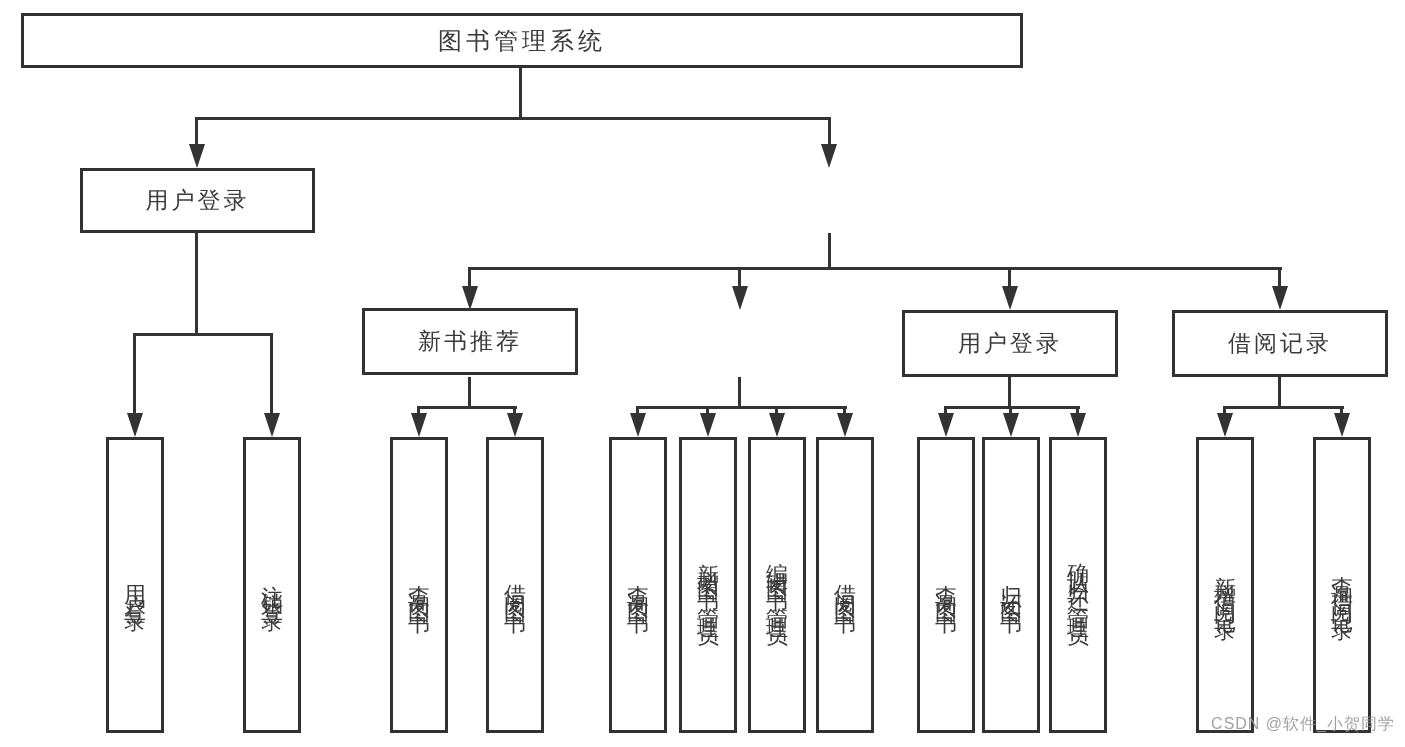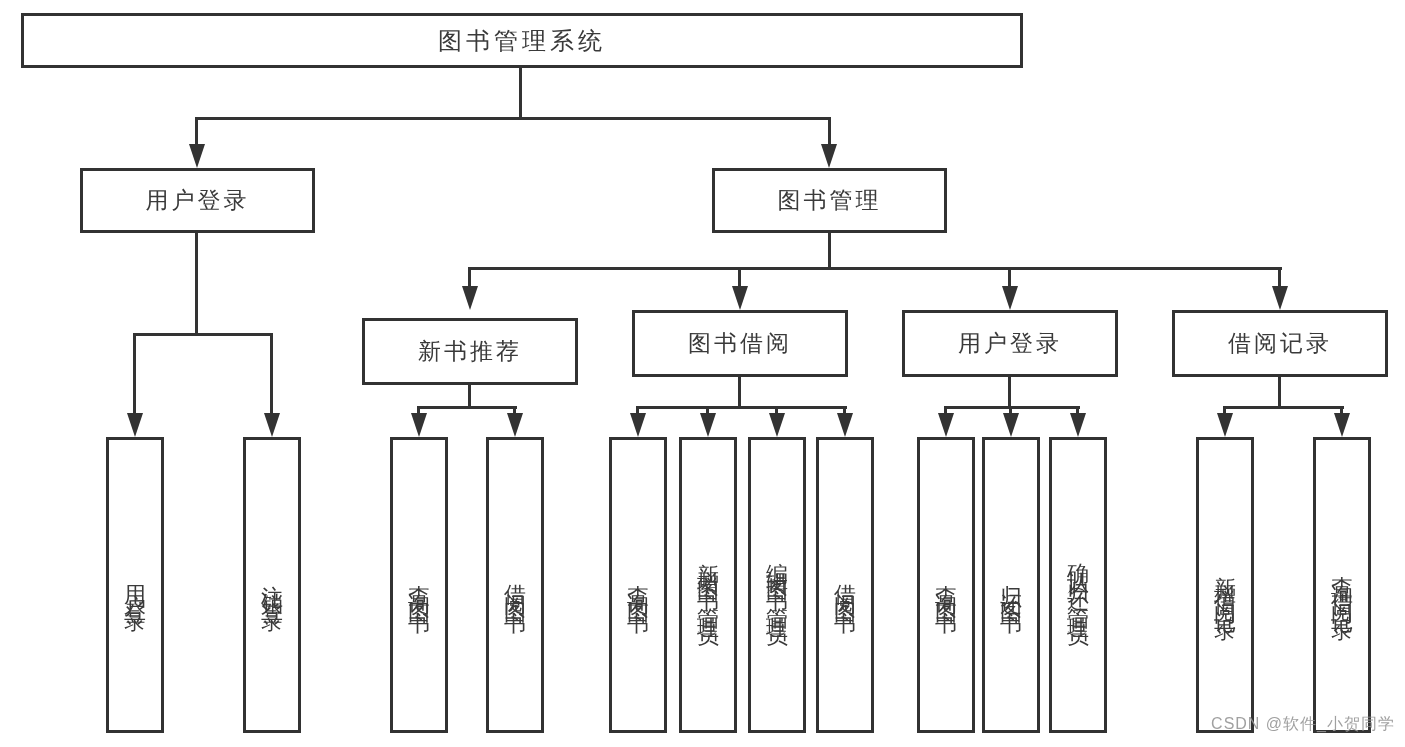--- a/index.html
+++ b/index.html
@@ -42,47 +42,41 @@
   <div class="vl" style="left:519px;top:68px;height:51px;"></div>
   <div class="hl" style="left:195px;top:117px;width:636px;"></div>
   <div class="vl" style="left:195px;top:117px;height:29px;"></div>
   <div class="ar" style="left:189px;top:144px;"></div>
   <div class="vl" style="left:828px;top:117px;height:29px;"></div>
   <div class="ar" style="left:821px;top:144px;"></div>
 
   <div class="node" style="left:80px;top:168px;width:235px;height:65px;">
     <span class="hlabel">用户登录</span>
   </div>
-  <div class="node" style="left:712px;top:168px;width:235px;height:65px;">
-    <span class="hlabel">图书管理</span>
-  </div>
 
   <div class="vl" style="left:195px;top:233px;height:103px;"></div>
   <div class="hl" style="left:133px;top:333px;width:140px;"></div>
   <div class="vl" style="left:133px;top:333px;height:82px;"></div>
   <div class="ar" style="left:127px;top:413px;"></div>
   <div class="vl" style="left:270px;top:333px;height:82px;"></div>
   <div class="ar" style="left:264px;top:413px;"></div>
 
   <div class="vl" style="left:828px;top:233px;height:37px;"></div>
   <div class="hl" style="left:468px;top:267px;width:814px;"></div>
   <div class="vl" style="left:468px;top:267px;height:22px;"></div>
   <div class="ar" style="left:462px;top:286px;"></div>
   <div class="vl" style="left:738px;top:267px;height:22px;"></div>
   <div class="ar" style="left:732px;top:286px;"></div>
   <div class="vl" style="left:1008px;top:267px;height:22px;"></div>
   <div class="ar" style="left:1002px;top:286px;"></div>
   <div class="vl" style="left:1278px;top:267px;height:22px;"></div>
   <div class="ar" style="left:1272px;top:286px;"></div>
 
-  <div class="node" style="left:362px;top:318px;width:216px;height:67px;">
+  <div class="node" style="left:362px;top:308px;width:216px;height:67px;">
     <span class="hlabel">新书推荐</span>
-  </div>
-  <div class="node" style="left:632px;top:310px;width:216px;height:67px;">
-    <span class="hlabel">图书借阅</span>
   </div>
   <div class="node" style="left:902px;top:310px;width:216px;height:67px;">
     <span class="hlabel">用户登录</span>
   </div>
   <div class="node" style="left:1172px;top:310px;width:216px;height:67px;">
     <span class="hlabel">借阅记录</span>
   </div>
 
   <div class="vl" style="left:468px;top:377px;height:32px;"></div>
   <div class="vl" style="left:738px;top:377px;height:32px;"></div>

